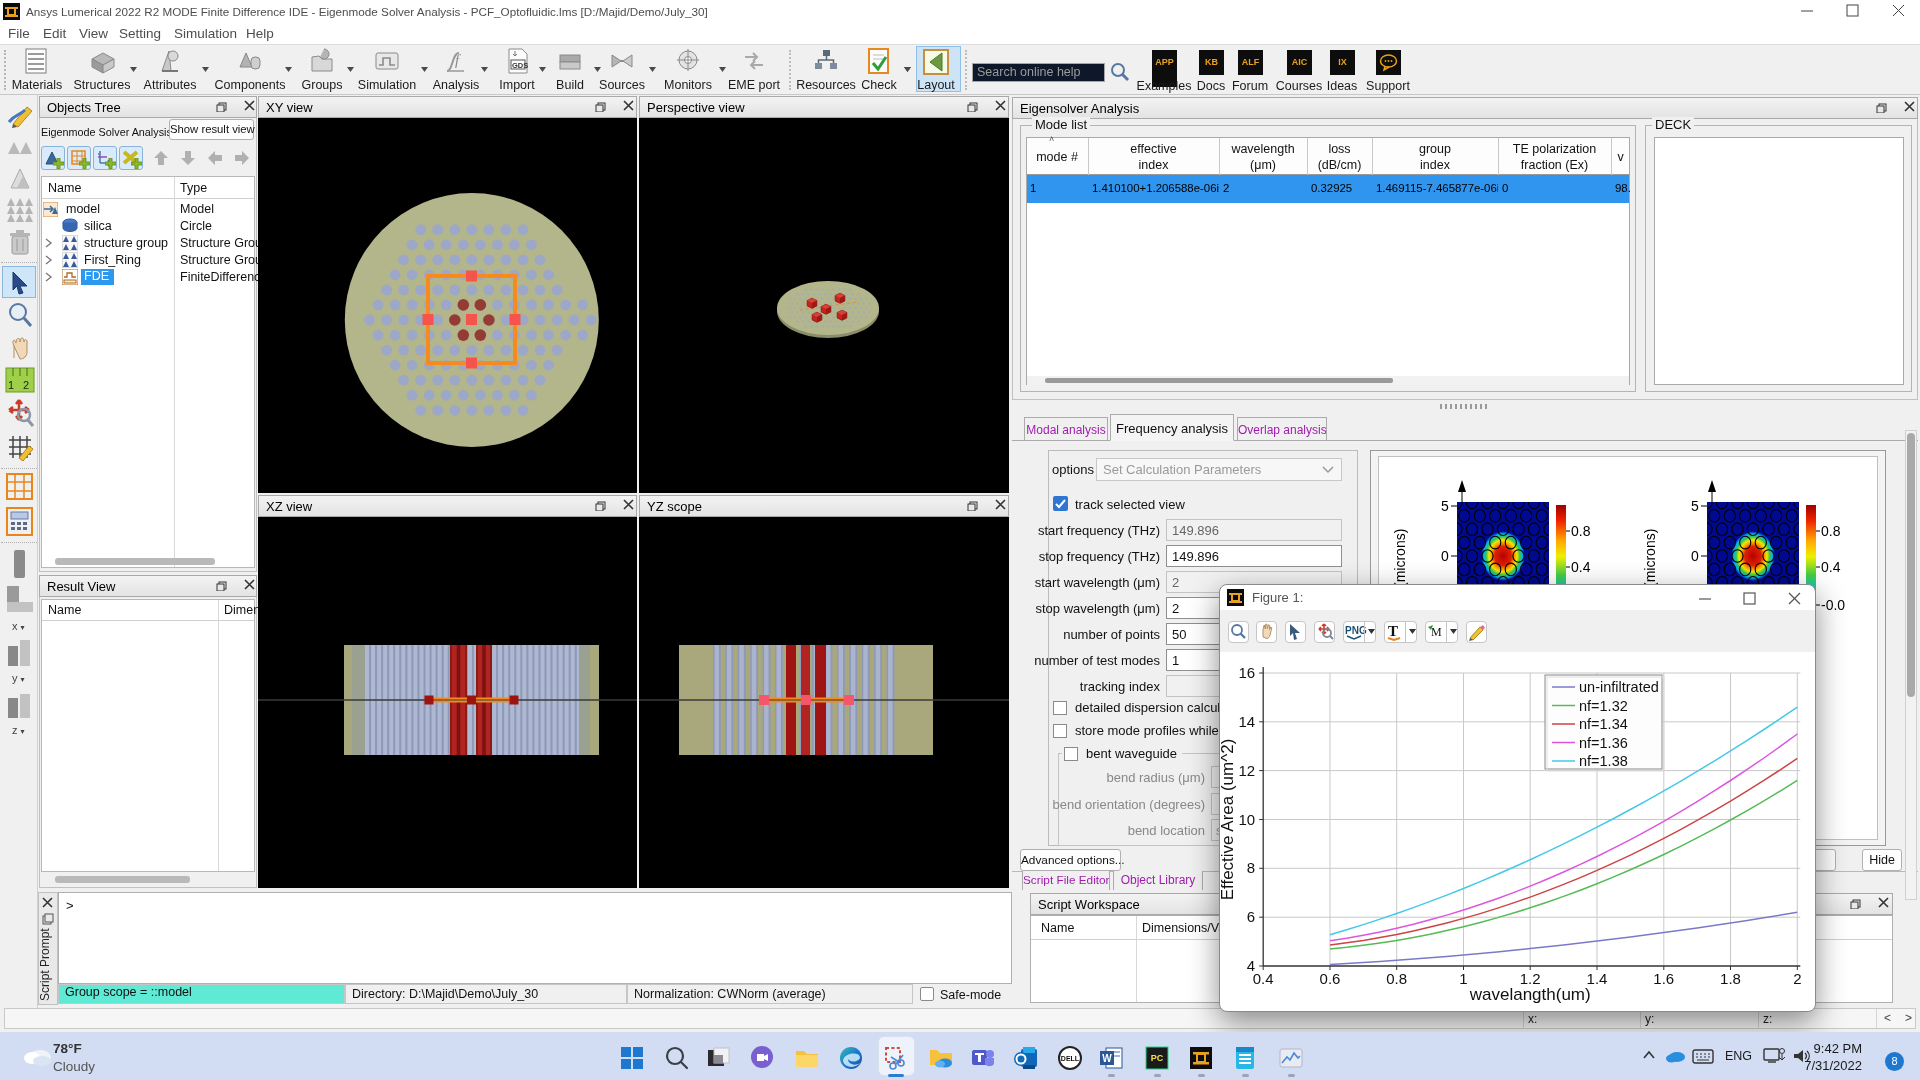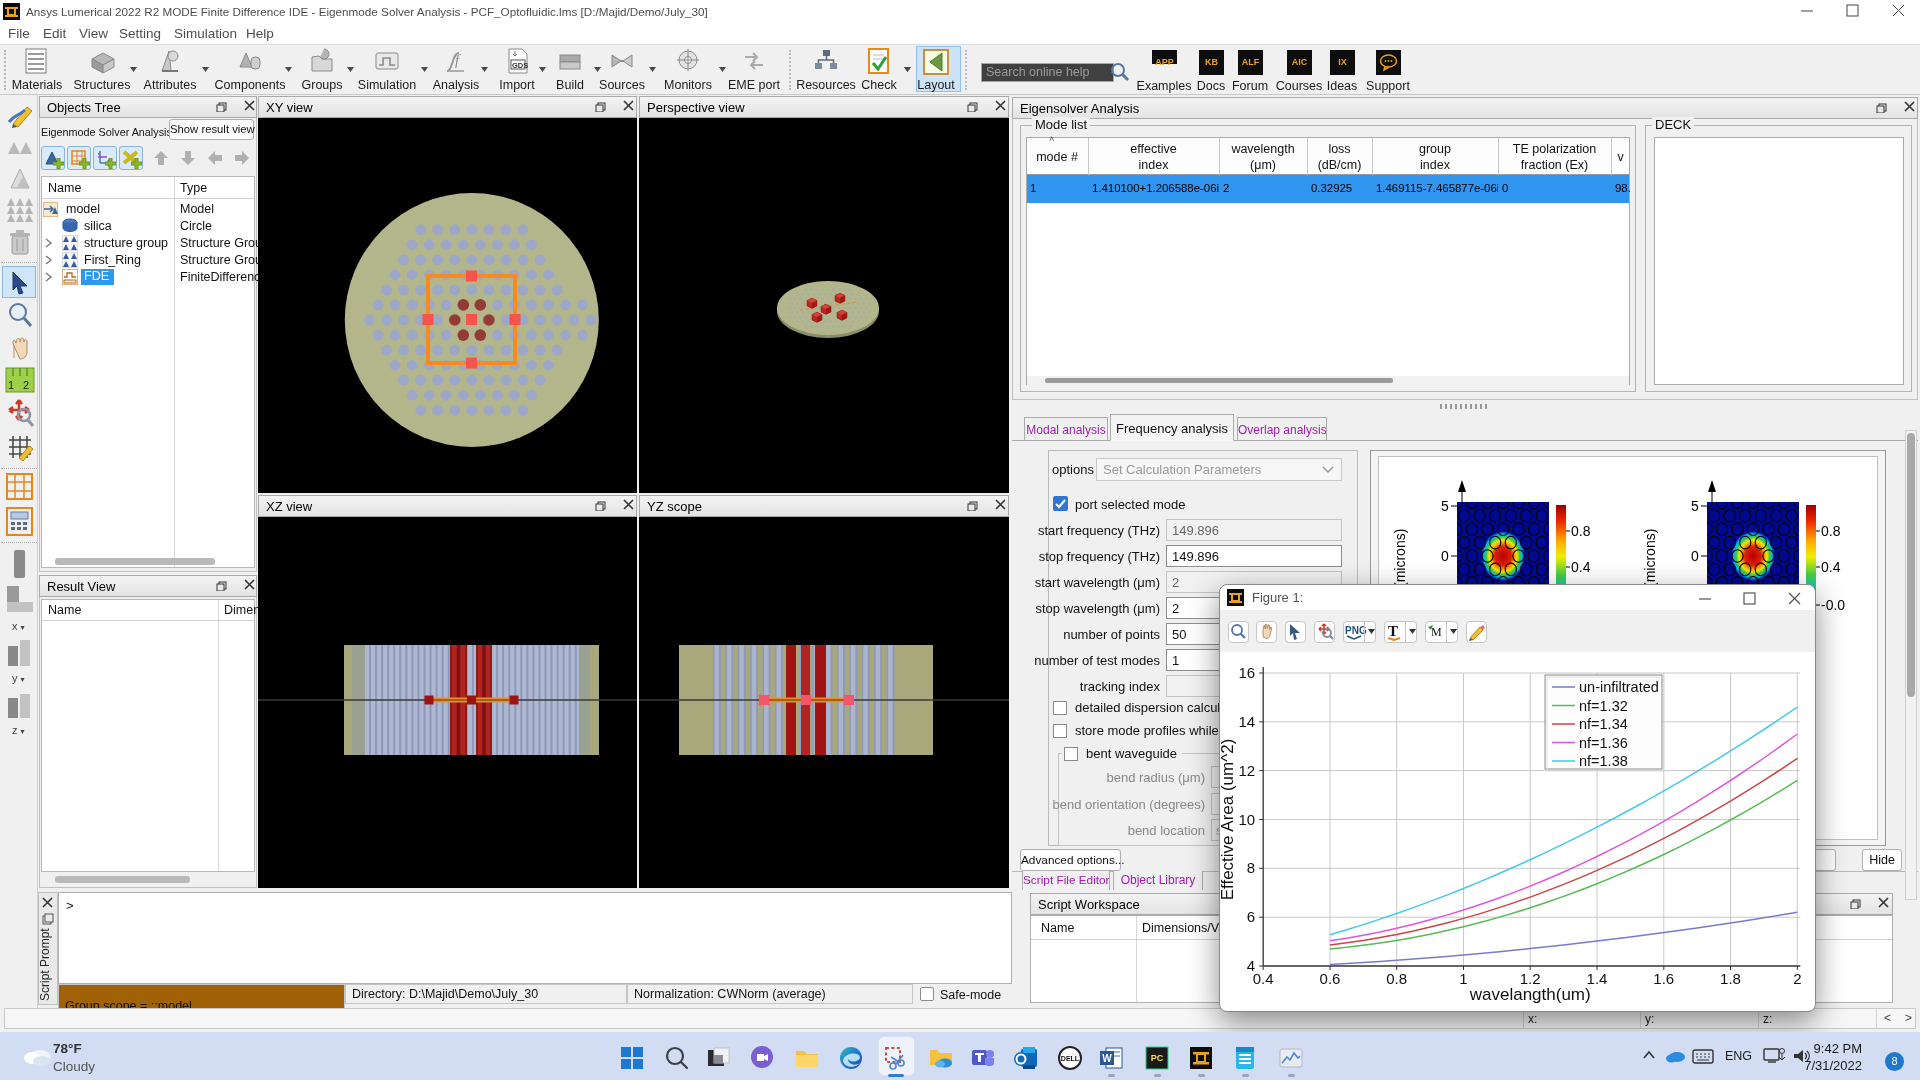--- a/index.html
+++ b/index.html
@@ -169,26 +169,26 @@
 <svg class="ab" style="left:922px;top:48px;" width="28" height="28">
     <rect x="2" y="2" width="24" height="24" fill="#f6fbe8" stroke="#c98f3f" stroke-width="2"></rect>
     <path d="M20 5 L8 14 L20 23 Z" fill="#6a9a40" stroke="#4a7a28"></path>
   </svg>
 <div class="icolbl" style="left:886px;top:78px;width:100px;">Layout</div>
 <svg class="ab" style="left:903px;top:66px;" width="9" height="7">
     <path d="M1 1 L8 1 L4.5 6 Z" fill="#4a4a4a"></path>
   </svg>
 <div class="ab" style="left:789px;top:50px;width:2px;height:40px;border-left:2px dotted #bdbdbd;"></div>
 <div class="ab" style="left:965px;top:50px;width:2px;height:40px;border-left:2px dotted #bdbdbd;"></div>
-<div class="ab" style="left:972px;top:63px;width:133px;height:19px;background:#404040;border:1px solid #a5a5a5;font-size:12.5px;color:#9a9a9a;padding:1px 4px;margin-left:9px;">Search online help</div>
+<div class="ab" style="left:972px;top:63px;width:133px;height:19px;background:#0f172a;border:1px solid #a5a5a5;font-size:12.5px;color:#9a9a9a;padding:1px 4px;">Search online help</div>
 <svg class="ab" style="left:1109px;top:61px;" width="22" height="22">
 <circle cx="9" cy="9" r="6" fill="none" stroke="#5878a0" stroke-width="2"></circle>
 <line x1="13" y1="13" x2="19" y2="19" stroke="#5878a0" stroke-width="3"></line>
   </svg>
-<div class="ab" style="left:1152px;top:50px;width:25px;height:14px;background:#0d0d0d;color:#e8a21c;font-size:9px;font-weight:bold;text-align:center;line-height:25px;">APP</div>
+<div class="ab" style="left:1152px;top:50px;width:25px;height:37px;background:#0d0d0d;color:#e8a21c;font-size:9px;font-weight:bold;text-align:center;line-height:25px;">APP</div>
 <div class="icolbl" style="left:1114px;top:79px;width:100px;">Examples</div>
 <div class="ab" style="left:1199px;top:50px;width:25px;height:25px;background:#0d0d0d;color:#e8a21c;font-size:9px;font-weight:bold;text-align:center;line-height:25px;">KB</div>
 <div class="icolbl" style="left:1161px;top:79px;width:100px;">Docs</div>
 <div class="ab" style="left:1238px;top:50px;width:25px;height:25px;background:#0d0d0d;color:#e8a21c;font-size:9px;font-weight:bold;text-align:center;line-height:25px;">ALF</div>
 <div class="icolbl" style="left:1200px;top:79px;width:100px;">Forum</div>
 <div class="ab" style="left:1287px;top:50px;width:25px;height:25px;background:#0d0d0d;color:#e8a21c;font-size:9px;font-weight:bold;text-align:center;line-height:25px;">AIC</div>
 <div class="icolbl" style="left:1249px;top:79px;width:100px;">Courses</div>
 <div class="ab" style="left:1330px;top:50px;width:25px;height:25px;background:#0d0d0d;color:#e8a21c;font-size:9px;font-weight:bold;text-align:center;line-height:25px;">IX</div>
 <div class="icolbl" style="left:1292px;top:79px;width:100px;">Ideas</div>
 <div class="ab" style="left:1376px;top:50px;width:25px;height:25px;background:#0d0d0d;"></div>
@@ -889,21 +889,21 @@
 <div class="ab gb" style="left:1048px;top:450px;width:310px;height:396px;border-color:#bbb;"></div>
 <div class="lbl" style="left:1052px;top:462px;">options</div>
 <div class="ab" style="left:1096px;top:458px;width:246px;height:23px;background:#f7f7f7;border:1px solid #c8c8c8;font-size:13px;color:#9a9a9a;padding:3px 6px;">Set Calculation Parameters</div>
 <svg class="ab" style="left:1322px;top:466px;" width="12" height="8">
     <path d="M1 1 L6 6 L11 1" stroke="#999" fill="none" stroke-width="1.5"></path>
   </svg>
 <div class="ab" style="left:1053px;top:496px;width:15px;height:15px;background:#2f76d2;border-radius:2px;"></div>
 <svg class="ab" style="left:1053px;top:496px;" width="15" height="15">
     <path d="M3 8 L6 11 L12 4" stroke="#fff" stroke-width="2" fill="none"></path>
   </svg>
-<div class="lbl" style="left:1075px;top:497px;">port selected mode</div>
+<div class="lbl" style="left:1075px;top:497px;">track selected view</div>
 <div class="lbl" style="left:860px;top:523px;width:300px;text-align:right;">start frequency (THz)</div>
 <div class="inpd" style="left:1166px;top:519px;width:176px;">149.896</div>
 <div class="lbl" style="left:860px;top:549px;width:300px;text-align:right;">stop frequency (THz)</div>
 <div class="inp" style="left:1166px;top:545px;width:176px;">149.896</div>
 <div class="lbl" style="left:860px;top:575px;width:300px;text-align:right;">start wavelength (μm)</div>
 <div class="inpd" style="left:1166px;top:571px;width:176px;">2</div>
 <div class="lbl" style="left:860px;top:601px;width:300px;text-align:right;">stop wavelength (μm)</div>
 <div class="inp" style="left:1166px;top:597px;width:176px;">2</div>
 <div class="lbl" style="left:860px;top:627px;width:300px;text-align:right;">number of points</div>
 <div class="inp" style="left:1166px;top:623px;width:176px;">50</div>
@@ -1171,21 +1171,21 @@
 <svg class="ab" style="left:41px;top:896px;" width="14" height="14">
     <path d="M2 2 L11 11 M11 2 L2 11" stroke="#333" stroke-width="1.6"></path>
   </svg>
 <svg class="ab" style="left:41px;top:912px;" width="14" height="14">
     <rect x="2" y="4" width="8" height="8" fill="none" stroke="#555"></rect>
     <rect x="4" y="2" width="8" height="8" fill="#e9e9e9" stroke="#555"></rect>
   </svg>
 <div class="ab" style="left:38px;top:925px;width:20px;height:80px;font-size:12px;color:#222;writing-mode:vertical-rl;transform:rotate(180deg);text-align:center;">Script Prompt</div>
 <div class="ab" style="left:58px;top:892px;width:954px;height:92px;background:#fff;border:1px solid #b0b0b0;"></div>
 <div class="lbl" style="left:66px;top:898px;font-size:13px;">&gt;</div>
-<div class="ab" style="left:58px;top:984px;width:287px;height:20px;background:#a16207;border:1px solid #c6c6c6;font-size:12.5px;color:#111;padding:14px 6px;white-space:nowrap;">Group scope = ::model</div>
+<div class="ab" style="left:58px;top:984px;width:287px;height:20px;background:#5eead4;border:1px solid #c6c6c6;font-size:12.5px;color:#111;padding:0 6px;white-space:nowrap;">Group scope = ::model</div>
 <div class="ab" style="left:345px;top:984px;width:282px;height:20px;background:#f0f0f0;border:1px solid #c6c6c6;font-size:12.5px;color:#111;padding:2px 6px;white-space:nowrap;">Directory: D:\Majid\Demo\July_30</div>
 <div class="ab" style="left:627px;top:984px;width:286px;height:20px;background:#f0f0f0;border:1px solid #c6c6c6;font-size:12.5px;color:#111;padding:2px 6px;white-space:nowrap;">Normalization: CWNorm (average)</div>
 <div class="cb" style="left:920px;top:987px;border-radius:2px;"></div>
 <div class="lbl" style="left:940px;top:988px;font-size:12.5px;">Safe-mode</div>
 <div class="ab" style="left:4px;top:1008px;width:1912px;height:21px;background:#f6f6f6;border:1px solid #c9c9c9;"></div>
 <div class="lbl" style="left:1528px;top:1012px;font-size:12px;color:#222;">x:</div>
 <div class="lbl" style="left:1645px;top:1012px;font-size:12px;color:#222;">y:</div>
 <div class="lbl" style="left:1763px;top:1012px;font-size:12px;color:#222;">z:</div>
 <div class="ab" style="left:1523px;top:1009px;width:1px;height:19px;background:#d5d5d5;"></div>
 <div class="ab" style="left:1640px;top:1009px;width:1px;height:19px;background:#d5d5d5;"></div>

